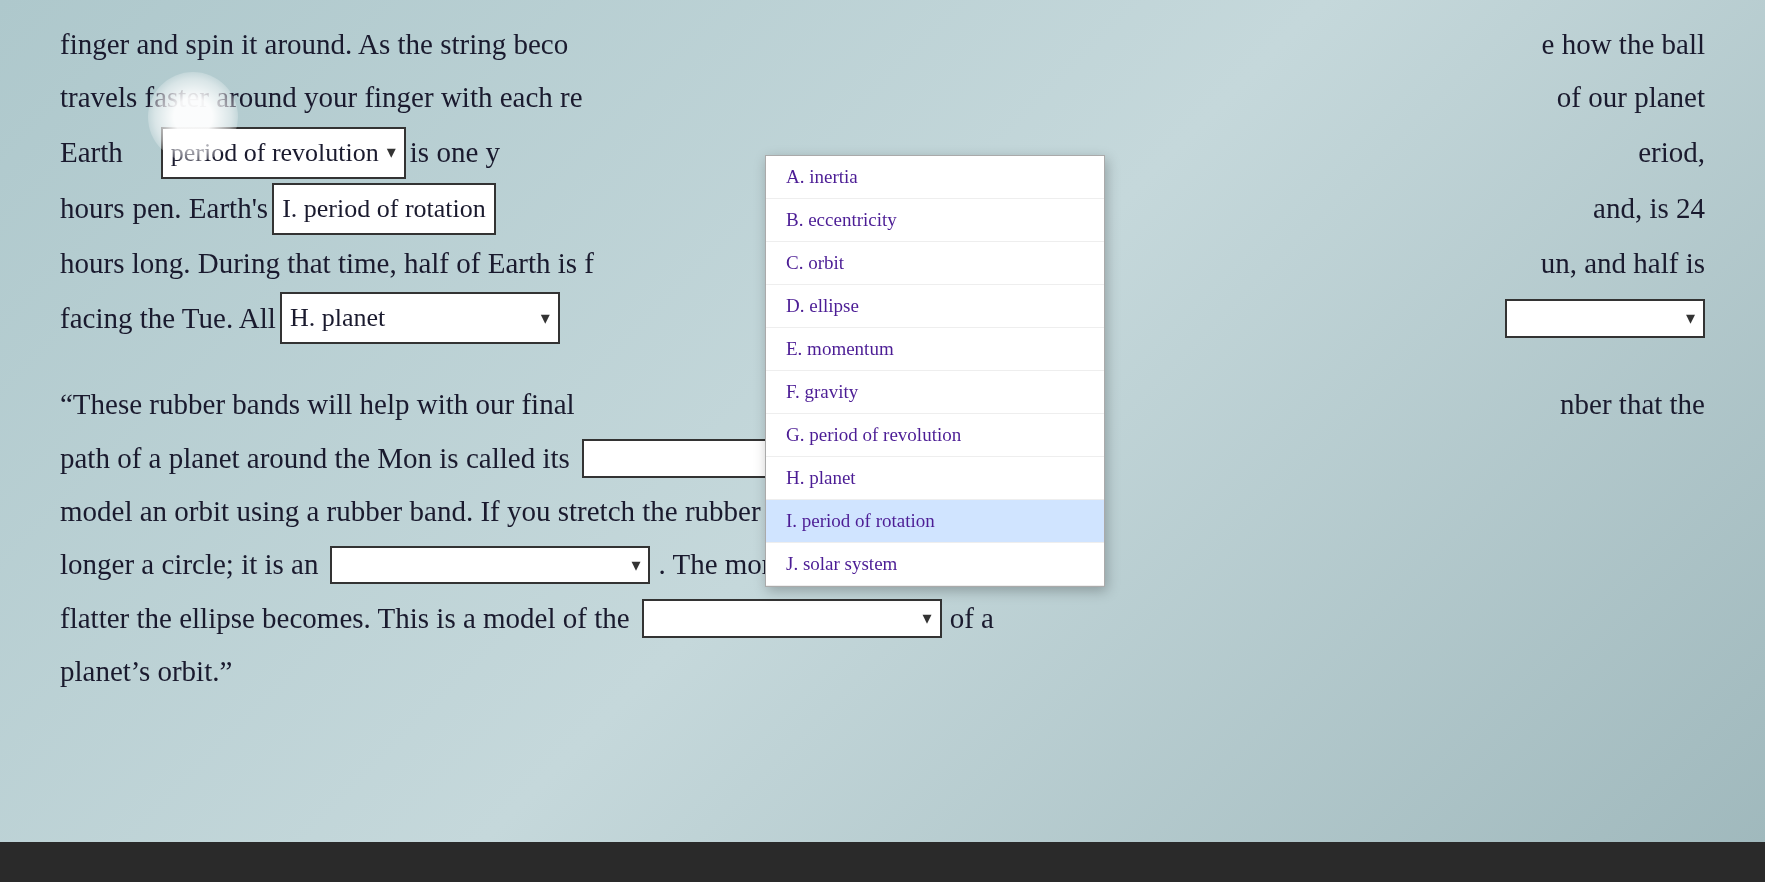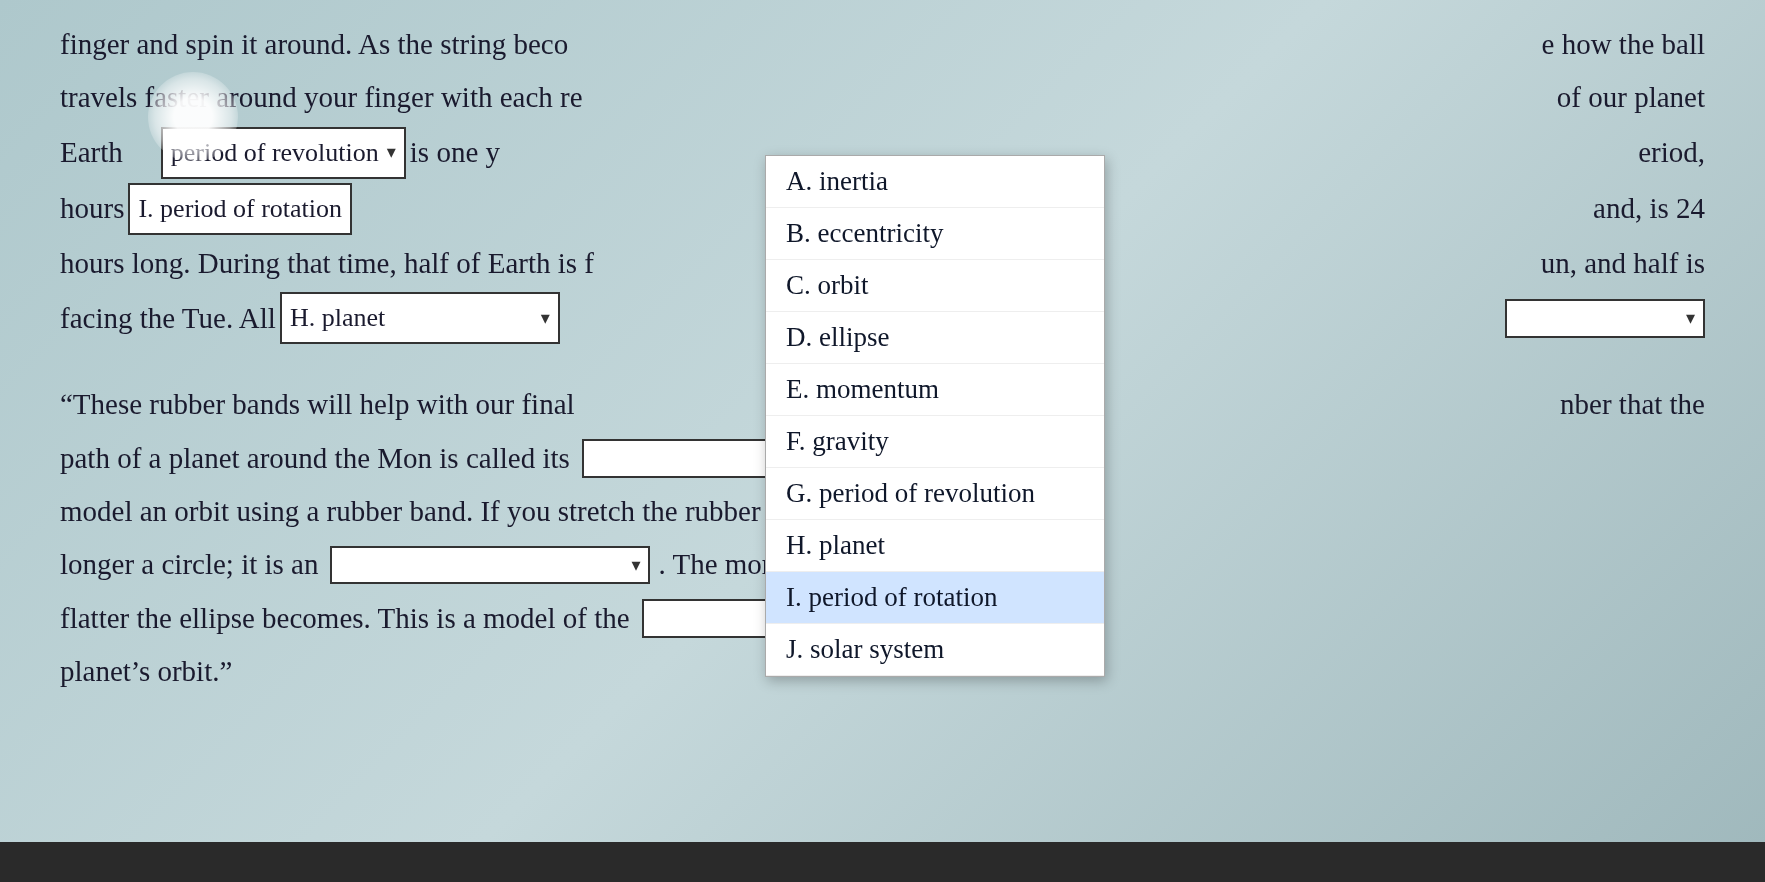--- a/index.html
+++ b/index.html
@@ -71,23 +71,23 @@
       left: 765px;
       background: white;
       border: 1px solid #aaa;
       box-shadow: 2px 4px 12px rgba(0,0,0,0.25);
       z-index: 100;
       min-width: 340px;
     }
 
     .dropdown-item {
       padding: 10px 20px;
-      font-size: 27px;
+      font-size: 19px;
       font-family: Georgia, serif;
-      color: #0f172a;
+      color: #4c1d95;
       cursor: pointer;
       border-bottom: 1px solid #eee;
     }
 
     .dropdown-item.selected {
       background: #d0e4ff;
     }
 
     .cursor-circle {
       position: absolute;
@@ -150,20 +150,21 @@
         <span class="select-text">period of revolution</span>
         <span class="chevron">▾</span>
       </div>
       <span>is one y</span>
       <span style="flex:1"></span>
       <span>eriod,</span>
     </div>
 
     <div class="text-line">
       <span>hours</span>
+      <span style="margin-left:4px;">pen. Earth's</span>
       <span class="highlight-box">I. period of rotation</span>
       <span style="flex:1"></span>
       <span>and, is 24</span>
     </div>
 
     <div class="text-line">
       <span>hours long. During that time, half of Earth is f</span>
       <span style="flex:1"></span>
       <span>un, and half is</span>
     </div>

